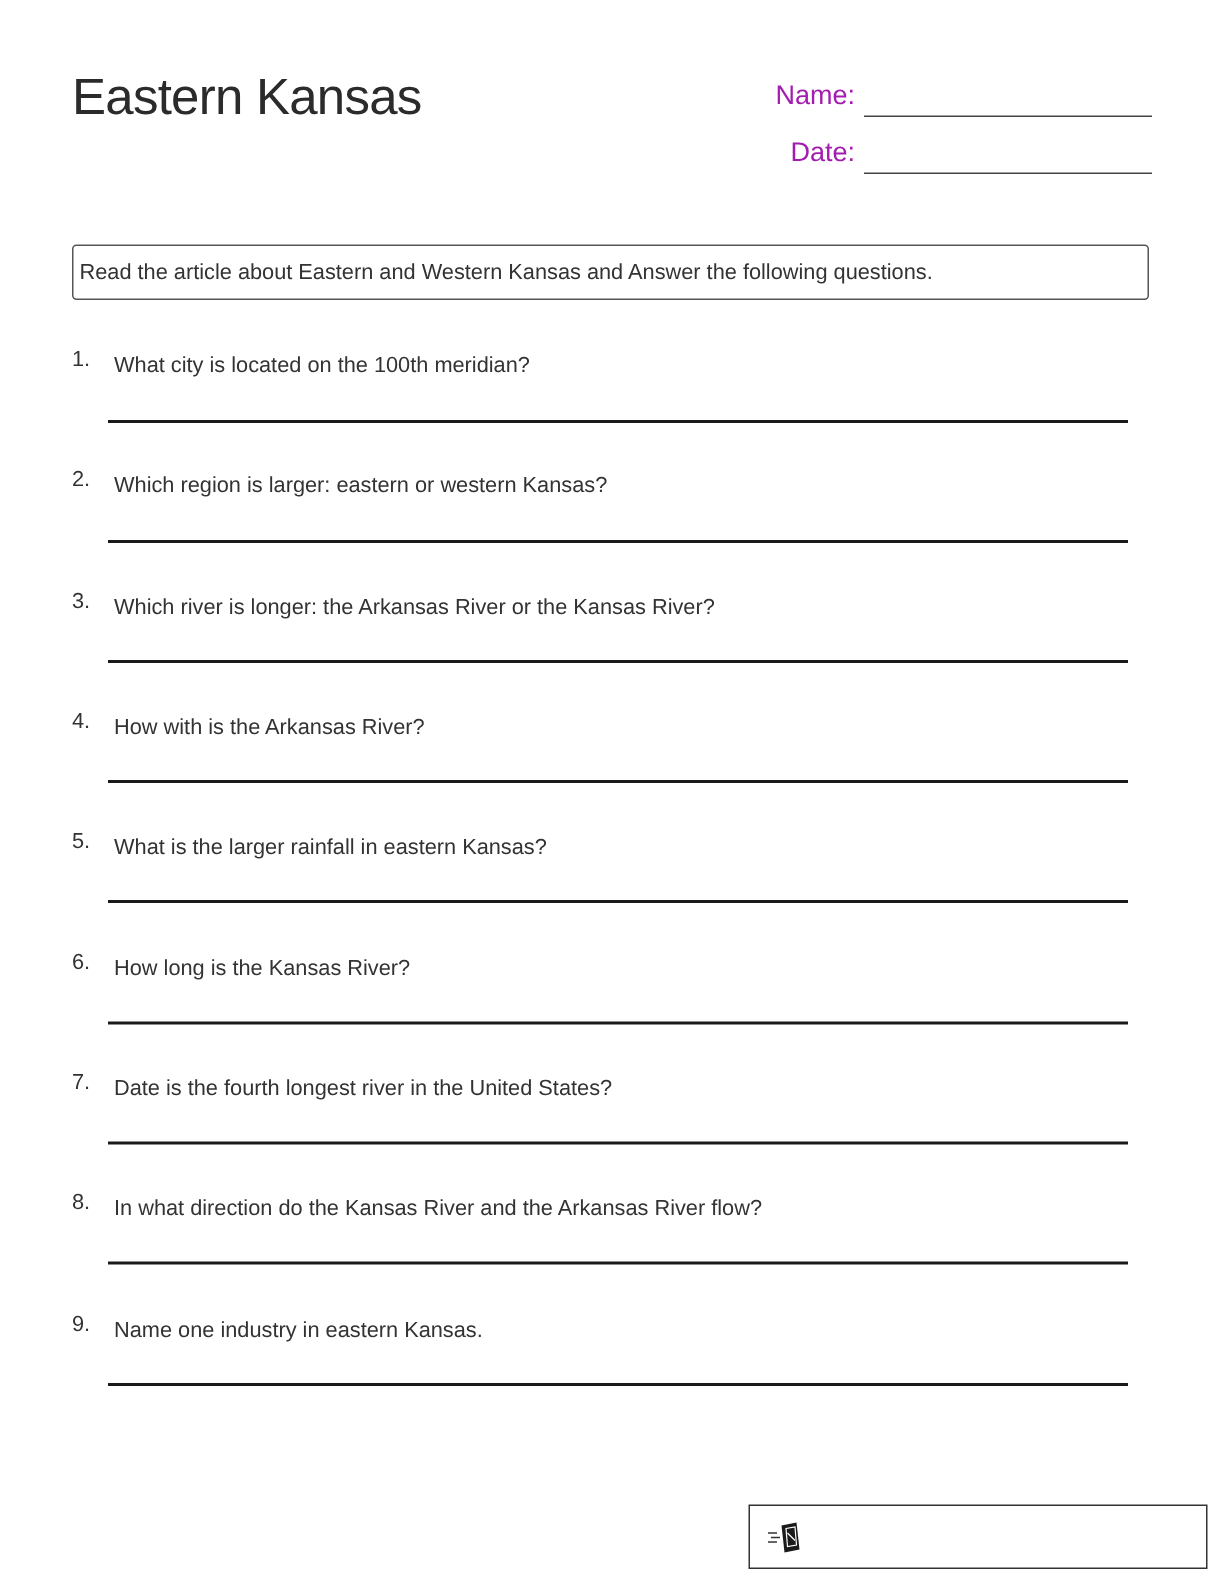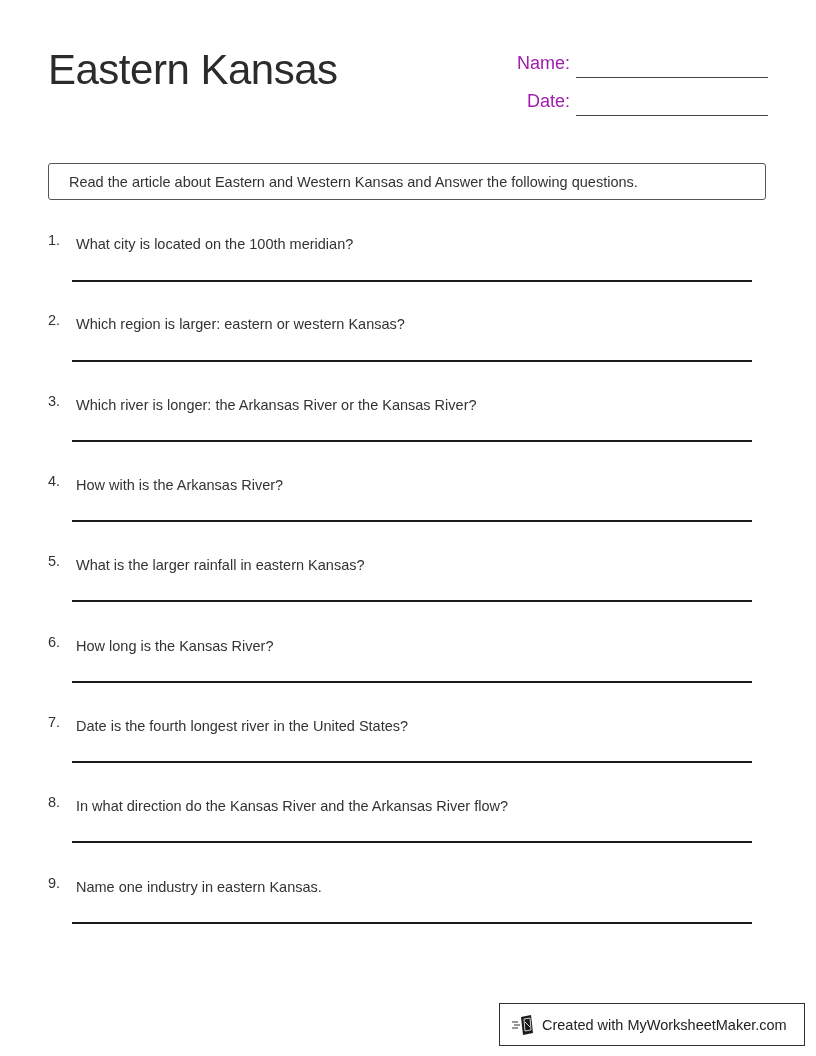--- a/index.html
+++ b/index.html
@@ -1,27 +1,27 @@
 <!DOCTYPE html>
 <html><head>
   <meta charset="utf-8">
   <style>
     html, body { margin: 0; padding: 0; background: #ffffff; }
     body { width: 816px; height: 1056px; position: relative; overflow: hidden;
            font-family: "Liberation Sans", "DejaVu Sans", sans-serif; color: #333; }
-    .title { position: absolute; left: 48px; top: 46px; font-size: 42px; font-weight: normal;
+    .title { position: absolute; left: 48px; top: 46px; font-size: 34px; font-weight: normal;
              color: #2b2b2b; letter-spacing: -0.5px; margin: 0; }
     .field { position: absolute; left: 480px; width: 288px; height: 30px; }
     .field .lbl { position: absolute; right: 198px; bottom: 4px; font-size: 18px; color: #a21caf; }
     .field .line { position: absolute; left: 96px; right: 0; bottom: 0; border-bottom: 1.5px solid #444; height: 0; }
     .field-name { top: 48px; }
     .field-date { top: 86px; }
     .instructions { position: absolute; left: 48px; top: 163px; width: 718px; height: 37px;
                     border: 1px solid #555; border-radius: 3px; box-sizing: border-box;
-                    font-size: 14.5px; line-height: 36px; padding-left: 20px; color: #333; }
+                    font-size: 14.5px; line-height: 36px; padding-left: 4px; color: #333; }
     .q { position: absolute; left: 48px; width: 710px; font-size: 14.5px; color: #333; }
     .q .num { position: absolute; left: 0; top: 0; }
     .q .text { position: absolute; left: 28px; top: 4px; white-space: nowrap; }
     .ans { position: absolute; left: 72px; width: 680px; height: 0; border-bottom: 2px solid #1a1a1a; }
     .footer { position: absolute; left: 499px; top: 1003px; width: 306px; height: 43px;
               border: 1px solid #333; box-sizing: border-box; display: flex; align-items: center;
               font-size: 14.5px; color: #222; }
     .footer .logo { margin-left: 12px; margin-right: 6px; width: 24px; height: 22px; }
   </style>
 </head>
@@ -96,14 +96,13 @@
 
 <div class="footer">
   <svg class="logo" viewBox="0 0 24 22">
     <line x1="0" y1="8" x2="6" y2="8" stroke="#333" stroke-width="1"></line>
     <line x1="2" y1="11" x2="8" y2="11" stroke="#333" stroke-width="1"></line>
     <line x1="0" y1="14" x2="6" y2="14" stroke="#333" stroke-width="1"></line>
     <path d="M9 3 L19 1 L21 19 L11 21 Z" fill="#1a1a1a"></path>
     <path d="M12 5 L18 4 L19 16 L13 17 Z" fill="none" stroke="#fff" stroke-width="0.8"></path>
     <line x1="13" y1="8" x2="18" y2="13" stroke="#fff" stroke-width="0.8"></line>
   </svg>
-  <span>Created with MyWorksheetMaker.com</span>
 </div>
 
 </body></html>

